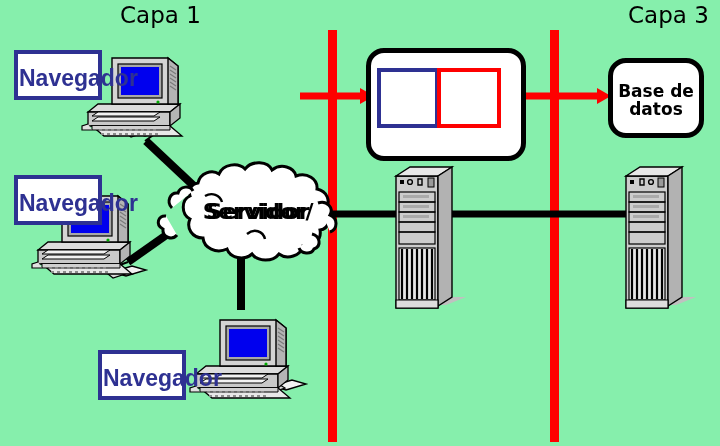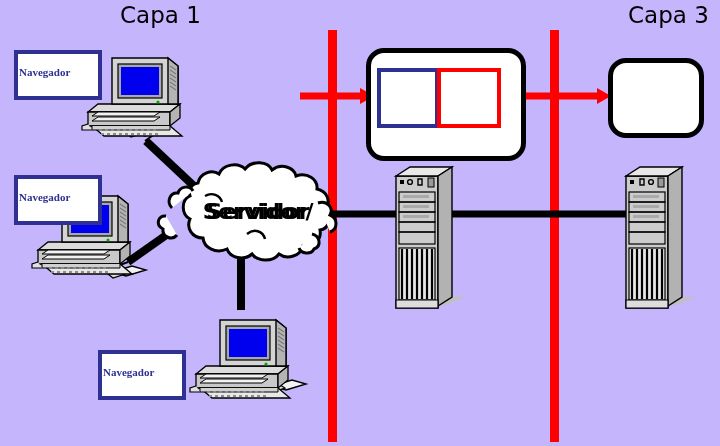--- a/index.html
+++ b/index.html
@@ -4,21 +4,21 @@
 <style>
   html, body {
     margin: 0;
     padding: 0;
     background: #ffffff;
   }
   #canvas {
     position: relative;
     width: 720px;
     height: 446px;
-    background: #c4b5fd;
+    background: #86efac;
     overflow: hidden;
     font-family: "Liberation Sans", sans-serif;
   }
 
   
   .layer-title {
     position: absolute;
     font-family: "DejaVu Sans", sans-serif;
     font-size: 23px;
     font-weight: 400;
@@ -38,23 +38,23 @@
   .navegador-box {
     position: absolute;
     box-sizing: border-box;
     border: 4px solid #2e3192;
     background: #ffffff;
     display: flex;
     align-items: center;
   }
   .navegador-label {
     position: absolute;
-    font-family: Liberation Serif, serif;
+    font-family: Liberation Sans, sans-serif;
     font-weight: bold;
-    font-size: 11px;
+    font-size: 23px;
     color: #2e3192;
     white-space: nowrap;
     line-height: 1;
   }
 
   
   .round-box {
     position: absolute;
     box-sizing: border-box;
     border: 5px solid #000000;
@@ -416,14 +416,18 @@
     <div class="cloud-text">Servidor</div>
   </div>
 
   <div class="round-box" style="left:366px; top:48px; width:160px; height:113px;"></div>
 
   <div class="inner-box web" style="left:377px; top:68px; width:62px; height:60px;"></div>
 
   <div class="inner-box logic" style="left:437px; top:68px; width:64px; height:60px;"></div>
 
   <div class="round-box" style="left:608px; top:58px; width:96px; height:80px;"></div>
+  <div class="db-label" style="left:608px; top:82px; width:96px;">
+    <div>Base de</div>
+    <div>datos</div>
+  </div>
 
 </div>
 
 </body></html>

